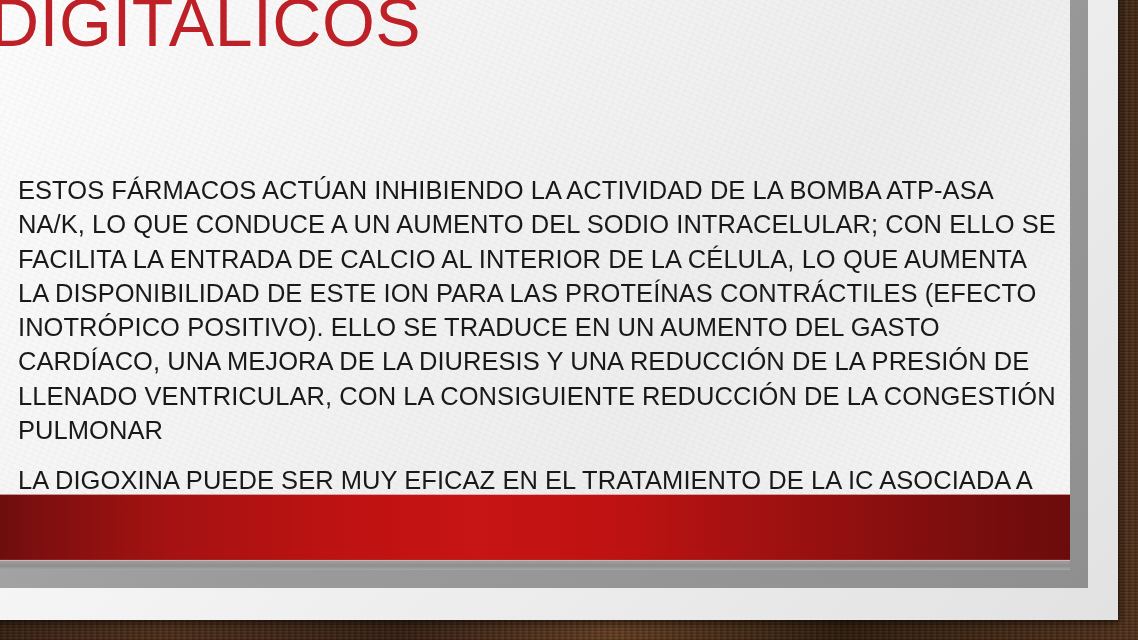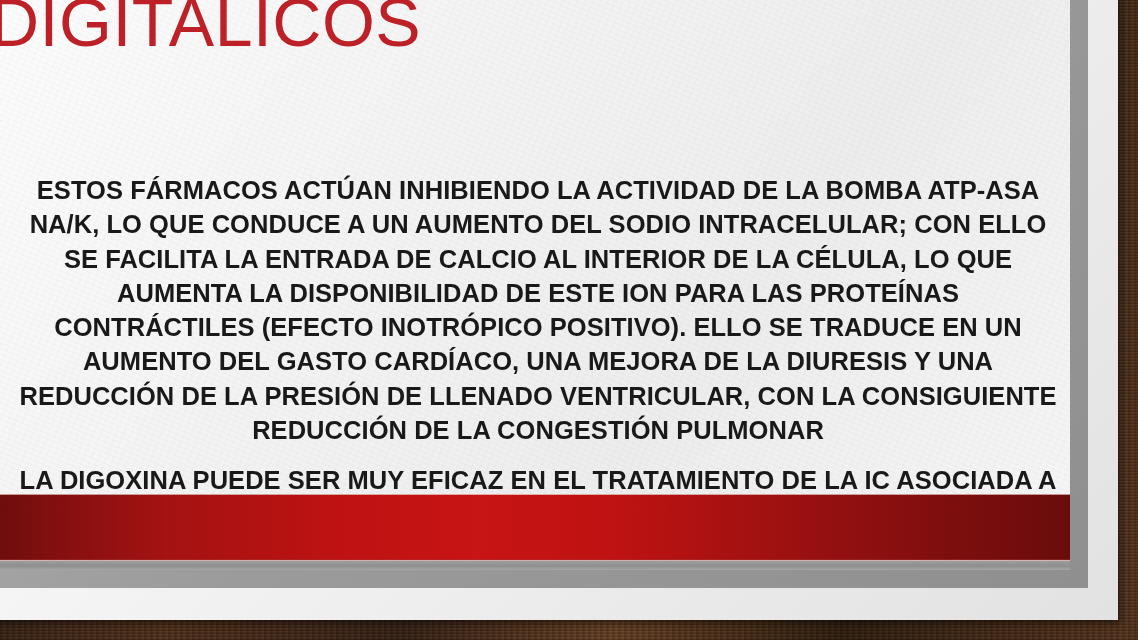--- a/index.html
+++ b/index.html
@@ -113,25 +113,25 @@
     display: block;
     padding-left: 30px;
     margin-bottom: 16px;
   }
   .bullet-row:last-child { margin-bottom: 0; }
 
   .bullet-text {
     display: block;
     font-family: "Liberation Sans", sans-serif;
     font-size: 25.5px;
-    font-weight: 700;
+    font-weight: 400;
     color: #19191a;
     line-height: 34.3px;
     letter-spacing: 0.05px;
-    text-align: center;
+    text-align: left;
   }
 
   
   .red-band {
     position: absolute;
     left: 0;
     bottom: 10px;
     width: 1100px;
     height: 65px;
     background: linear-gradient(90deg,

